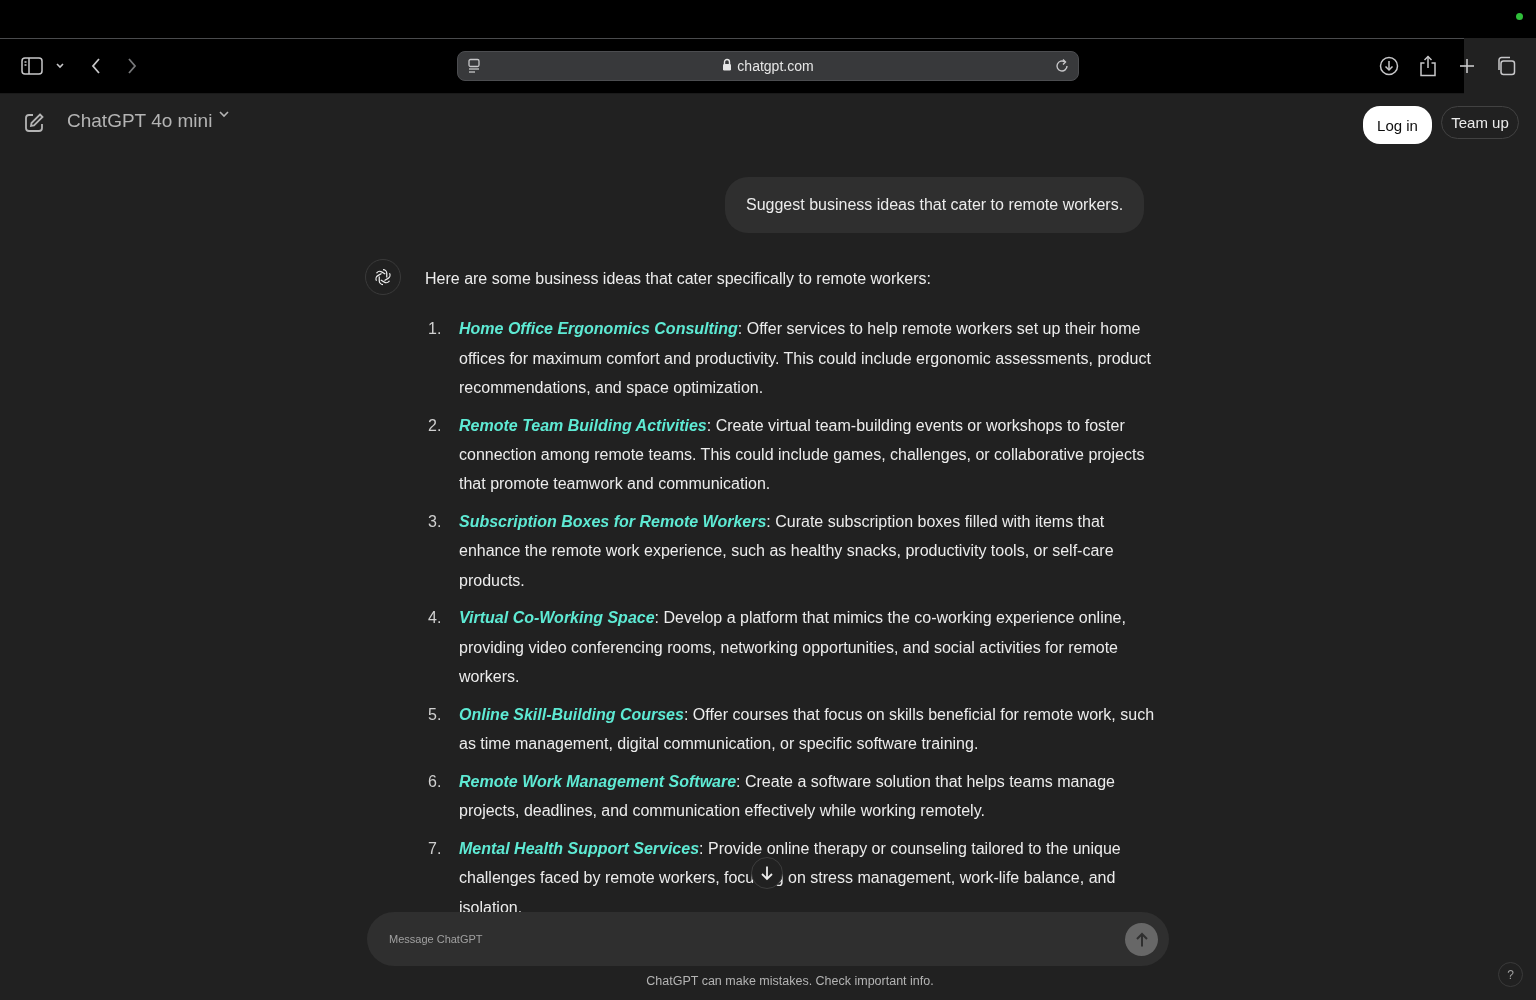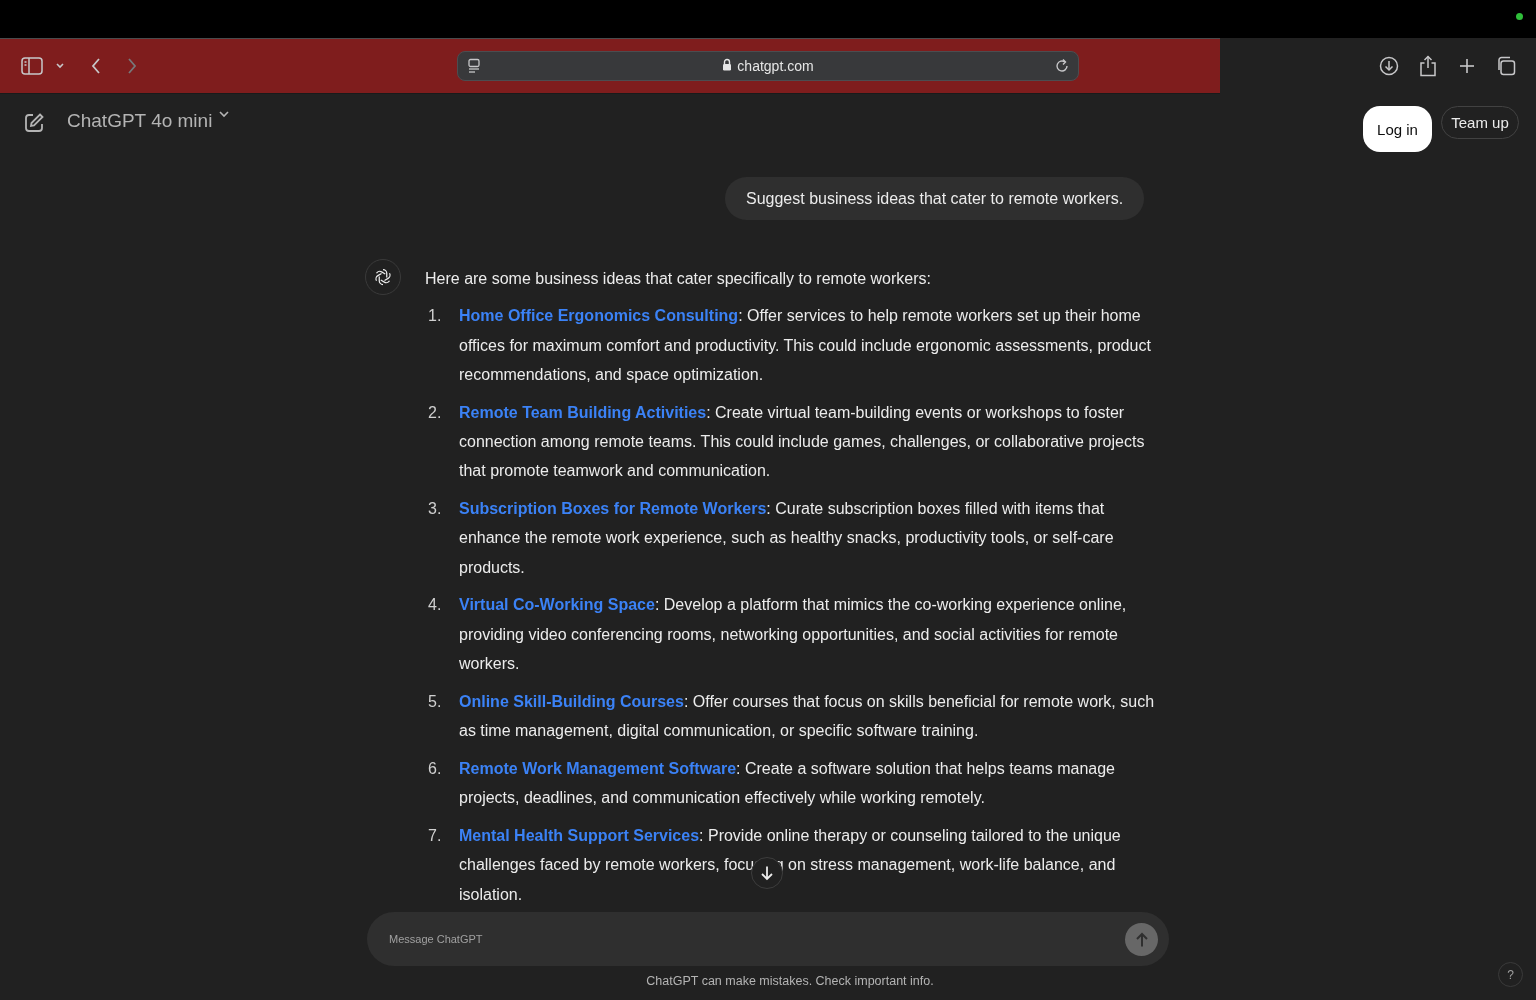--- a/index.html
+++ b/index.html
@@ -1,41 +1,41 @@
 <!DOCTYPE html>
 <html><head>
 <meta charset="utf-8">
 <style>
   * { box-sizing: border-box; margin: 0; padding: 0; }
   html, body { width: 1536px; height: 1000px; overflow: hidden; background: #212121; font-family: "Liberation Sans", sans-serif; color: #ececec; }
   .menubar { position: absolute; left: 0; top: 0; width: 1536px; height: 38px; background: #000; }
   .menubar .dot { position: absolute; right: 13px; top: 13px; width: 7px; height: 7px; border-radius: 50%; background: #2fbf3a; }
-  .toolbar { position: absolute; left: 0; top: 38px; width: 1220px; height: 56px; background: #7f1d1d; border-top: 1px solid #4a4b4d; border-bottom: 1px solid #1a1a1a; }
+  .toolbar { position: absolute; left: 0; top: 38px; width: 1464px; height: 56px; background: #000000; border-top: 1px solid #4a4b4d; border-bottom: 1px solid #1a1a1a; }
   .tb-icon { position: absolute; top: 15px; width: 24px; height: 24px; display: flex; align-items: center; justify-content: center; color: #c7c7c9; }
   .tb-icon svg { display: block; }
   .urlbar { position: absolute; left: 457px; top: 12px; width: 622px; height: 30px; border-radius: 8px; border: 1px solid #4c4d50; background: #38393b; display: flex; align-items: center; justify-content: center; }
   .urlbar .url { font-size: 14px; color: #e6e6e6; display: flex; align-items: center; gap: 5px; }
   .urlbar .left-ic { position: absolute; left: 8px; top: 6px; }
   .urlbar .right-ic { position: absolute; right: 8px; top: 6px; }
 
   .app-header { position: absolute; left: 0; top: 95px; width: 1536px; height: 56px; }
   .new-chat { position: absolute; left: 20px; top: 14px; width: 28px; height: 28px; display: flex; align-items: center; justify-content: center; color: #b4b4b4; }
   .model-title { position: absolute; left: 67px; top: 15px; font-size: 19px; color: #b4b4b4; display: flex; align-items: flex-start; gap: 6px; }
-  .btn-login { position: absolute; left: 1363px; top: 11px; width: 69px; height: 46px; border-radius: 17px; background: #fff; color: #0d0d0d; font-size: 15px; display: flex; align-items: center; justify-content: center; }
+  .btn-login { position: absolute; left: 1363px; top: 11px; width: 69px; height: 38px; border-radius: 17px; background: #fff; color: #0d0d0d; font-size: 15px; display: flex; align-items: center; justify-content: center; }
   .btn-signup { position: absolute; left: 1441px; top: 11px; width: 78px; height: 33px; border-radius: 17px; border: 1px solid #424242; color: #ececec; font-size: 15px; display: flex; align-items: center; justify-content: center; }
 
-  .user-bubble { position: absolute; left: 725px; top: 177px; height: 43px; padding: 0 21px; border-radius: 23px; background: #2f2f2f; font-size: 16px; color: #ececec; display: flex; align-items: center; }
+  .user-bubble { position: absolute; left: 725px; top: 177px; height: 56px; padding: 0 21px; border-radius: 23px; background: #2f2f2f; font-size: 16px; color: #ececec; display: flex; align-items: center; }
 
   .assistant-avatar { position: absolute; left: 365px; top: 259px; width: 36px; height: 36px; border-radius: 50%; border: 1px solid #3a3a3a; display: flex; align-items: center; justify-content: center; color: #ececec; }
   .assistant { position: absolute; left: 425px; top: 264px; width: 745px; font-size: 16px; line-height: 29.3px; color: #ececec; }
-  .assistant .intro { margin-bottom: 8px; }
+  .assistant .intro { margin-bottom: 21px; }
   .assistant ol { list-style: none; }
   .assistant li { position: relative; padding-left: 34px; margin-bottom: 8.5px; }
   .assistant li .num { position: absolute; left: 3px; top: 0; color: #d0d0d0; }
-  .assistant li b { font-weight: bold; color: #3b82f6; }
+  .assistant li b { font-weight: bold; color: #5eead4; font-style: italic; }
 
   .scroll-down { position: absolute; left: 751px; top: 857px; width: 32px; height: 32px; border-radius: 50%; background: #212121; border: 1px solid #3d3d3d; display: flex; align-items: center; justify-content: center; color: #ececec; }
 
   .composer { position: absolute; left: 367px; top: 912px; width: 802px; height: 54px; border-radius: 27px; background: #2f2f2f; }
   .composer input { position: absolute; left: 22px; top: 0; height: 54px; width: 700px; background: transparent; border: none; outline: none; font-size: 11px; color: #ececec; font-family: "Liberation Sans", sans-serif; }
   .composer input::placeholder { color: #a0a0a0; }
   .send-btn { position: absolute; left: 758px; top: 11px; width: 33px; height: 33px; border-radius: 50%; background: #676767; display: flex; align-items: center; justify-content: center; color: #2f2f2f; }
   .disclaimer { position: absolute; left: 0; top: 974px; width: 1536px; text-align: center; font-size: 12.5px; color: #b4b4b4; padding-left: 44px; }
   .help-btn { position: absolute; left: 1498px; top: 962px; width: 25px; height: 25px; border-radius: 50%; border: 1px solid #3a3a3a; font-size: 12px; color: #a0a0a0; display: flex; align-items: center; justify-content: center; }
 </style>

